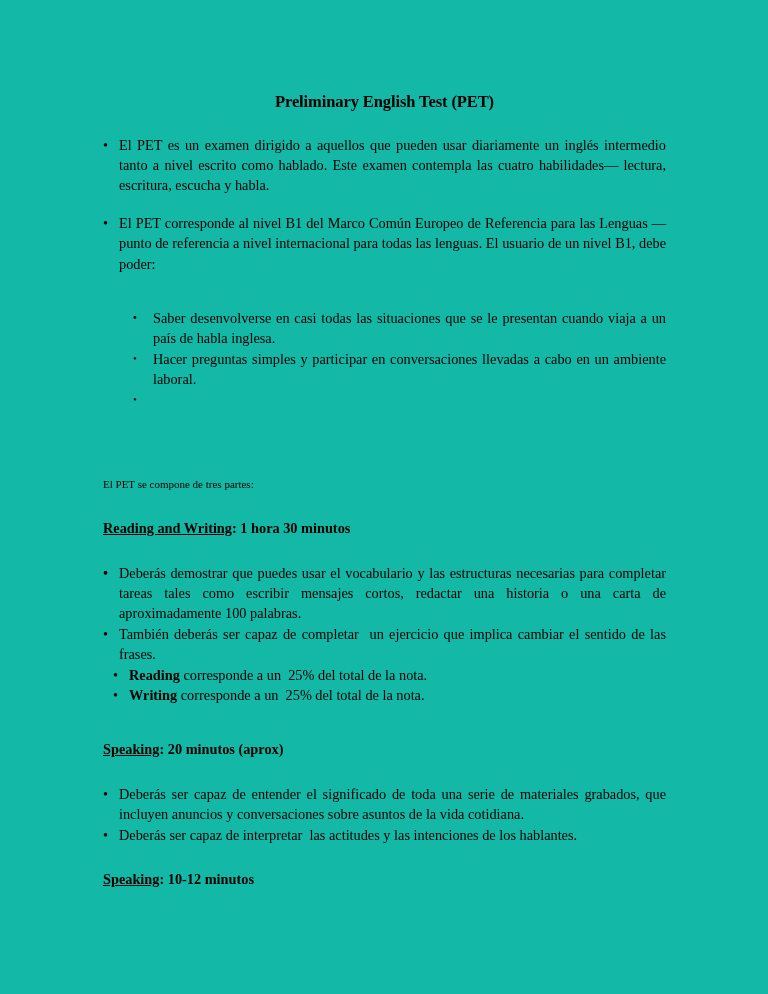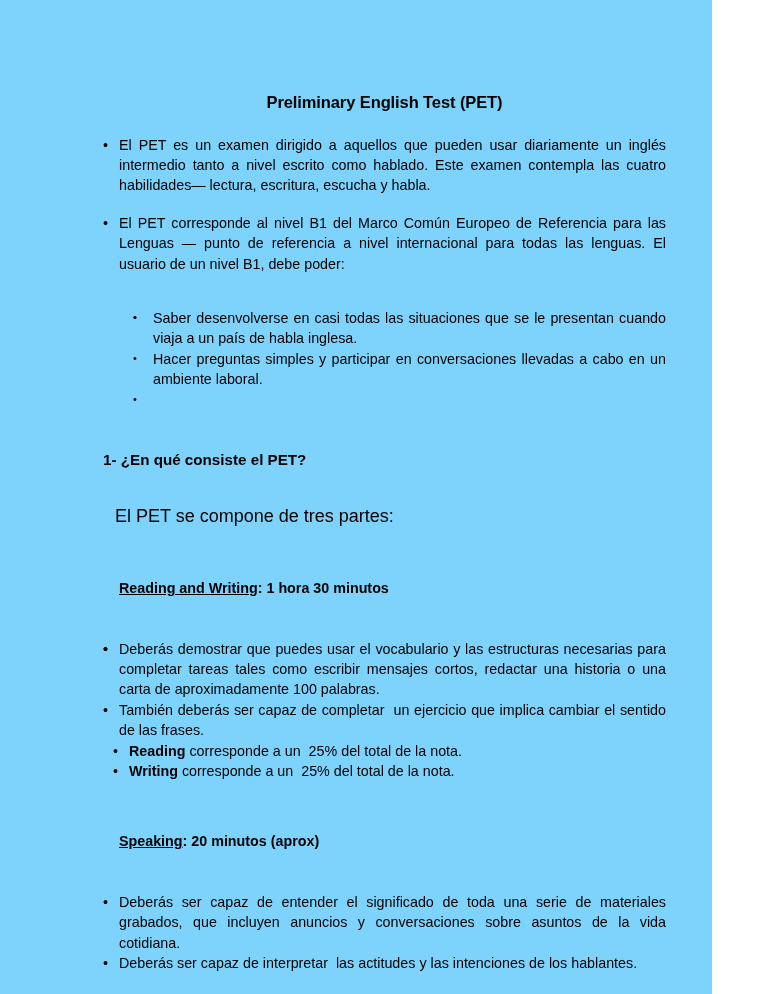--- a/index.html
+++ b/index.html
@@ -12,23 +12,24 @@
     height: 994px;
     position: relative;
     font-family: "Liberation Sans", sans-serif;
     color: #000000;
     overflow: hidden;
   }
 
   .page {
     position: absolute;
     left: 0; top: 0;
-    width: 712px;
+    width: 768px;
     height: 994px;
-    background: #7dd3fc;
+    background: #14b8a6;
+    font-family: Liberation Serif, serif;
   }
 
   
   .content {
     position: absolute;
     left: 103px;
     top: 92px;
     width: 563px;
   }
 
@@ -85,30 +86,30 @@
 
   
   .section-heading {
     font-size: 15.2px;
     font-weight: bold;
     margin: 0;
     line-height: 20px;
   }
 
   .body-line {
-    font-size: 18px;
-    line-height: 20.4px;
-    margin: 12px;
+    font-size: 11px;
+    line-height: 20.4px;
+    margin: 0;
   }
 
   .part-heading {
     font-size: 14.3px;
     font-weight: bold;
     line-height: 20.4px;
-    margin: 16px;
+    margin: 0;
   }
   .part-heading .u { text-decoration: underline; }
 
   
   .note-bullet {
     position: relative;
     font-size: 14.3px;
     line-height: 20.4px;
     padding-left: 26px;
     margin: 0;
@@ -158,21 +159,20 @@
       <li>
         <span class="dot">•</span><span>Hacer preguntas simples y participar en conversaciones llevadas a cabo en un ambiente laboral.</span>
       </li>
       <li>
         <span class="dot">•</span>
       </li>
     </ul>
 
     <div class="spacer-xl"></div>
 
-    <h2 class="section-heading">1- ¿En qué consiste el PET?</h2>
 
     <div class="spacer-md"></div>
 
     <p class="body-line">El PET se compone de tres partes:</p>
 
     <div class="spacer-md"></div>
 
     <p class="part-heading">
       <span class="u">Reading and Writing</span><span>: 1 hora 30 minutos</span>
     </p>

